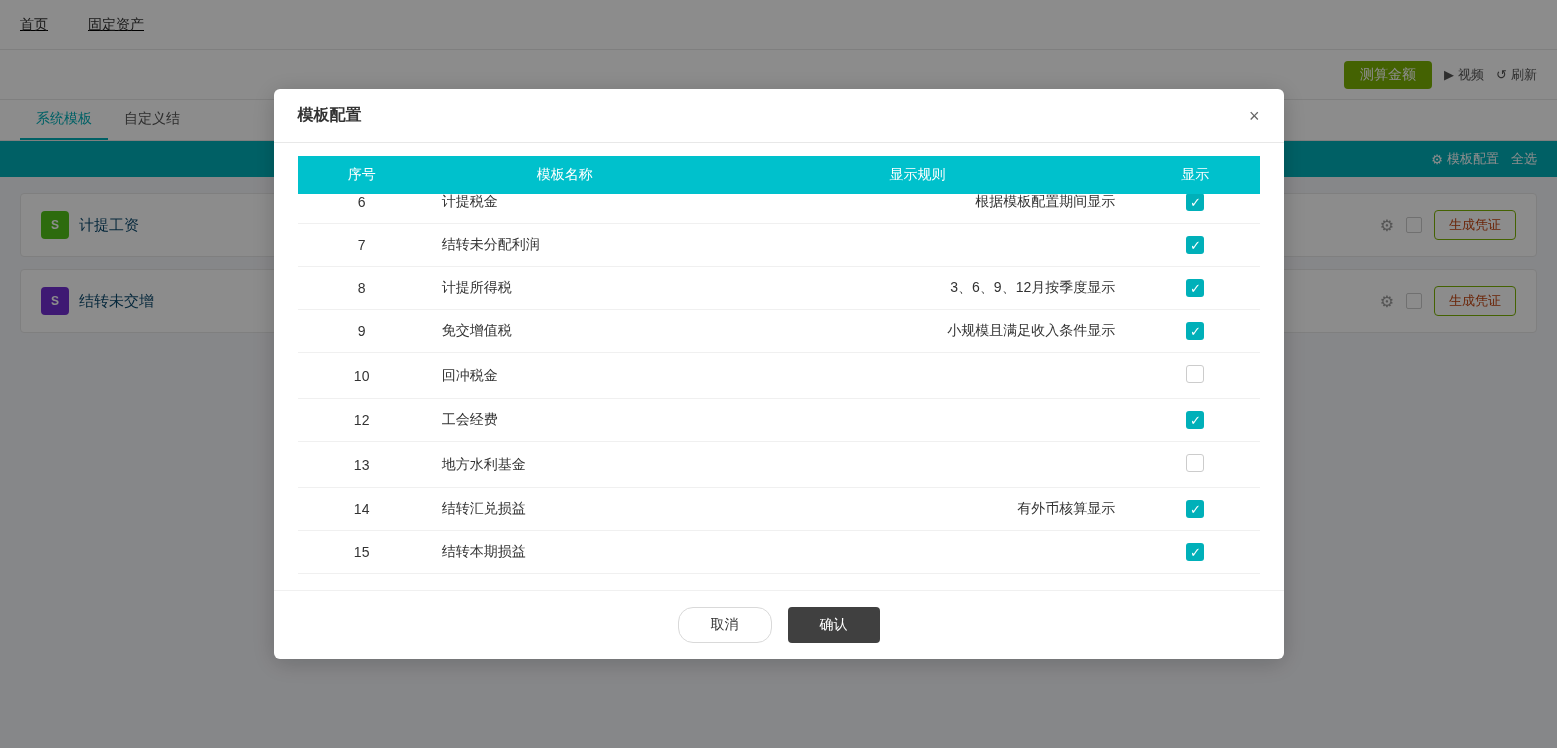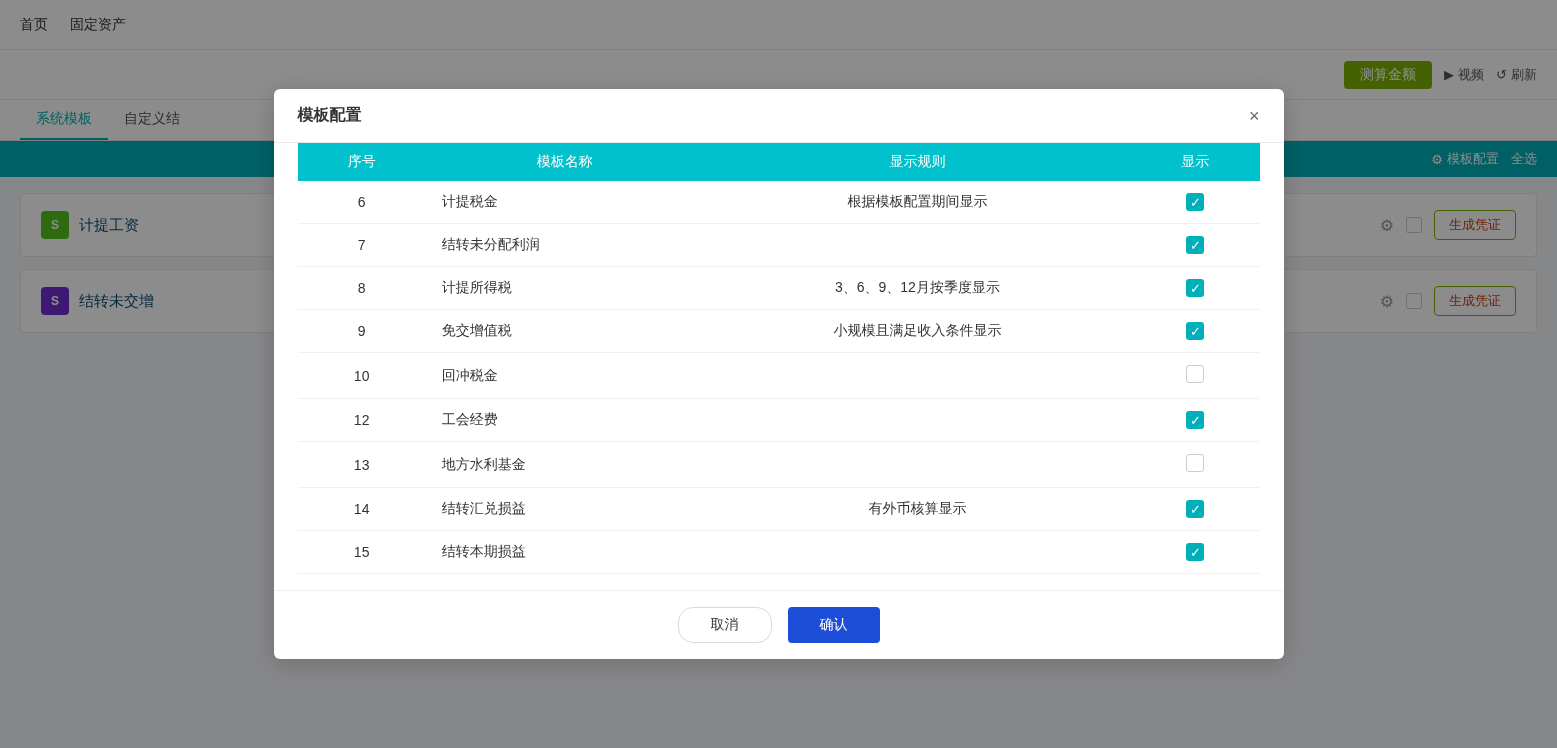--- a/index.html
+++ b/index.html
@@ -21,21 +21,22 @@
     }
 
     
     .top-nav {
       background: #fff;
       height: 50px;
       display: flex;
       align-items: center;
       padding: 0 20px;
       border-bottom: 1px solid #e8e8e8;
-      gap: 22px;
+      gap: 40px;
+      text-decoration: underline;
     }
     .nav-item {
       color: #333;
       font-size: 14px;
       cursor: pointer;
       padding: 14px 0;
     }
 
     
     .toolbar {
@@ -224,37 +225,37 @@
       border-collapse: collapse;
     }
     .config-table thead th {
       background: #00c1cc;
       color: #fff;
       padding: 10px 16px;
       text-align: center;
       font-size: 14px;
       font-weight: 500;
       position: sticky;
-      top: 0;
+      top: 13px;
     }
     .config-table thead th:first-child { border-radius: 0; }
     .config-table tbody tr {
       border-bottom: 1px solid #f0f0f0;
     }
     .config-table tbody td {
       padding: 12px 16px;
       text-align: center;
       color: #333;
       font-size: 14px;
     }
     .config-table tbody td:nth-child(2) {
       text-align: left;
     }
     .config-table tbody td:nth-child(3) {
-      text-align: center;
+      text-align: right;
     }
 
     
     .cb-checked {
       width: 18px;
       height: 18px;
       background: #00b0b9;
       border-radius: 3px;
       display: inline-flex;
       align-items: center;
@@ -301,21 +302,21 @@
       padding: 8px 32px;
       border: 1px solid #d9d9d9;
       background: #fff;
       border-radius: 15px;
       cursor: pointer;
       font-size: 14px;
       color: #333;
     }
     .btn-confirm {
       padding: 8px 32px;
-      background: #1d4ed8;
+      background: #404040;
       color: #fff;
       border: none;
       border-radius: 4px;
       cursor: pointer;
       font-size: 14px;
     }
   </style>
 </head>
 <body>
 

